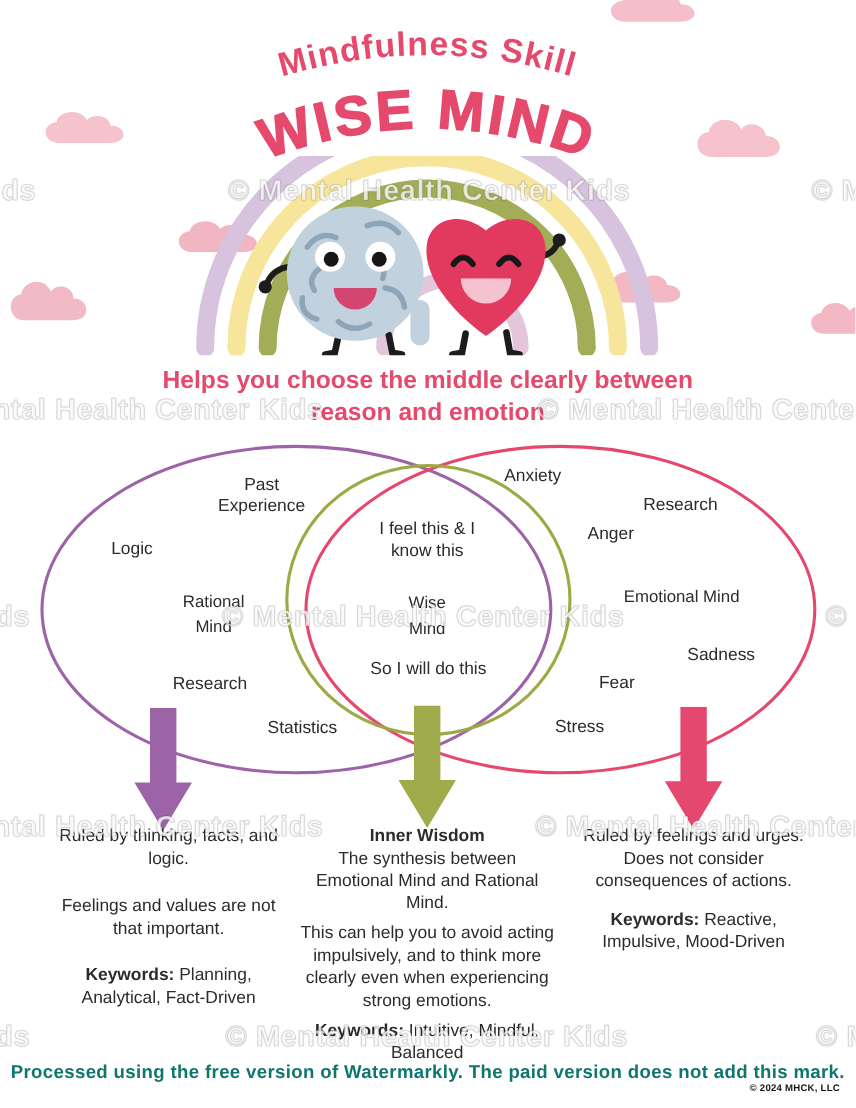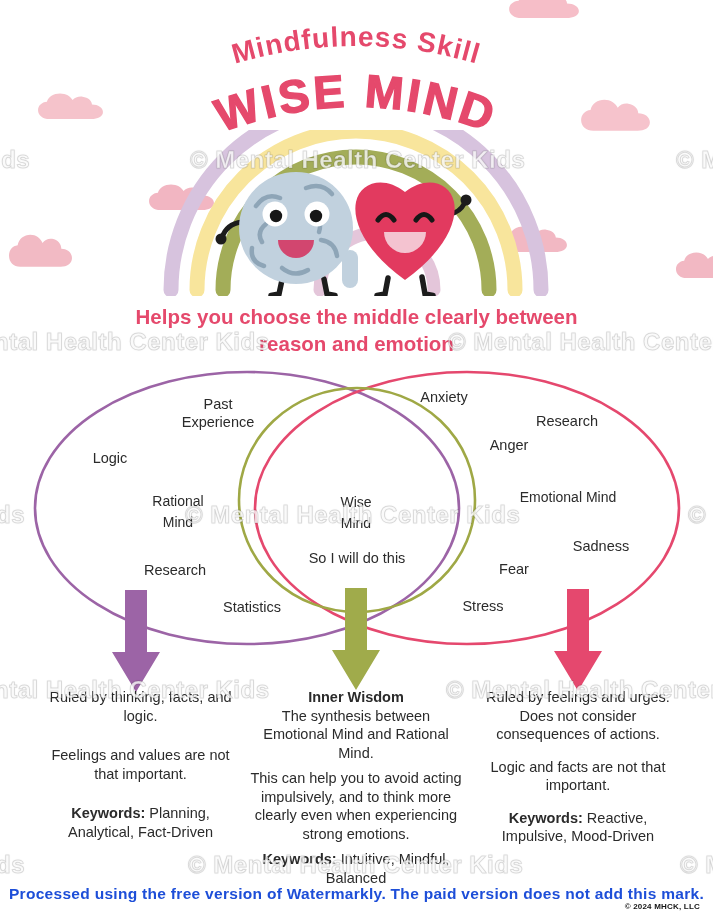--- a/index.html
+++ b/index.html
@@ -15,21 +15,21 @@
     -webkit-text-stroke:1px rgba(0,0,0,.13);
     text-shadow:0 0 2px rgba(0,0,0,.10); z-index:30; pointer-events:none;
   }
   .wm-r1l{left:-6px;top:146px} .wm-r1c{left:190px;top:146px} .wm-r1r{left:676px;top:146px}
   .wm-r2l{left:-6px;top:328px} .wm-r2r{left:448px;top:328px}
   .wm-r3l{left:-4px;top:501px} .wm-r3c{left:185px;top:501px} .wm-r3r{left:688px;top:501px}
   .wm-r4l{left:-6px;top:676px} .wm-r4r{left:446px;top:676px}
   .wm-r5l{left:-4px;top:851px} .wm-r5c{left:188px;top:851px} .wm-r5r{left:680px;top:851px}
   .wm-bottom {
     position:absolute; top:885px; left:0; width:100%; text-align:center;
-    font-size:15.5px; font-weight:700; color:#1d4ed8; z-index:30;
+    font-size:15.5px; font-weight:700; color:#0f766e; z-index:30;
     text-shadow:0 1px 0 rgba(255,255,255,.8); letter-spacing:.3px;
   }
   .copyright {
     position:absolute; top:902px; right:13px; font-size:8px; font-weight:700;
     color:#141414; z-index:31; letter-spacing:.2px;
   }
 
   
   .cloud { position:absolute; z-index:1; }
   .cloud path { stroke:none; }
@@ -200,20 +200,21 @@
     <ellipse cx="467" cy="138" rx="212" ry="136" fill="none" stroke="#e5486e" stroke-width="2.6"></ellipse>
     <ellipse cx="357" cy="130" rx="118" ry="112" fill="none" stroke="#9fa845" stroke-width="2.6"></ellipse>
   </svg>
 
   <div class="vl vl-wrap vl-past">Past Experience</div>
   <div class="vl vl-logic">Logic</div>
   <div class="vl vl-title vl-rational">Rational Mind</div>
   <div class="vl vl-research">Research</div>
   <div class="vl vl-statistics">Statistics</div>
 
+  <div class="vl vl-wrap vl-wise-top">I feel this &amp; I know this</div>
   <div class="vl vl-title vl-wise">Wise Mind</div>
   <div class="vl vl-wise-bottom">So I will do this</div>
 
   <div class="vl vl-feelings">Anxiety</div>
   <div class="vl vl-anxiety">Research</div>
   <div class="vl vl-anger">Anger</div>
   <div class="vl vl-title vl-emotional">Emotional Mind</div>
   <div class="vl vl-sadness">Sadness</div>
   <div class="vl vl-fear">Fear</div>
   <div class="vl vl-stress">Stress</div>
@@ -236,20 +237,19 @@
 
   <div class="col col-wise">
     <div class="col-heading">Inner Wisdom</div>
     <p>The synthesis between Emotional Mind and Rational Mind.</p>
     <p>This can help you to avoid acting impulsively, and to think more clearly even when experiencing strong emotions.</p>
     <p><span class="kw-label">Keywords:</span> <span>Intuitive, Mindful, Balanced</span></p>
   </div>
 
   <div class="col col-emotional">
     <p>Ruled by feelings and urges. Does not consider consequences of actions.</p>
-    <p>Logic and facts are not that important.</p>
     <p><span class="kw-label">Keywords:</span> <span>Reactive, Impulsive, Mood-Driven</span></p>
   </div>
 
   <div class="wm-bottom">Processed using the free version of Watermarkly. The paid version does not add this mark.</div>
   <div class="copyright">© 2024 MHCK, LLC</div>
 
 </div>
 
 </body></html>

